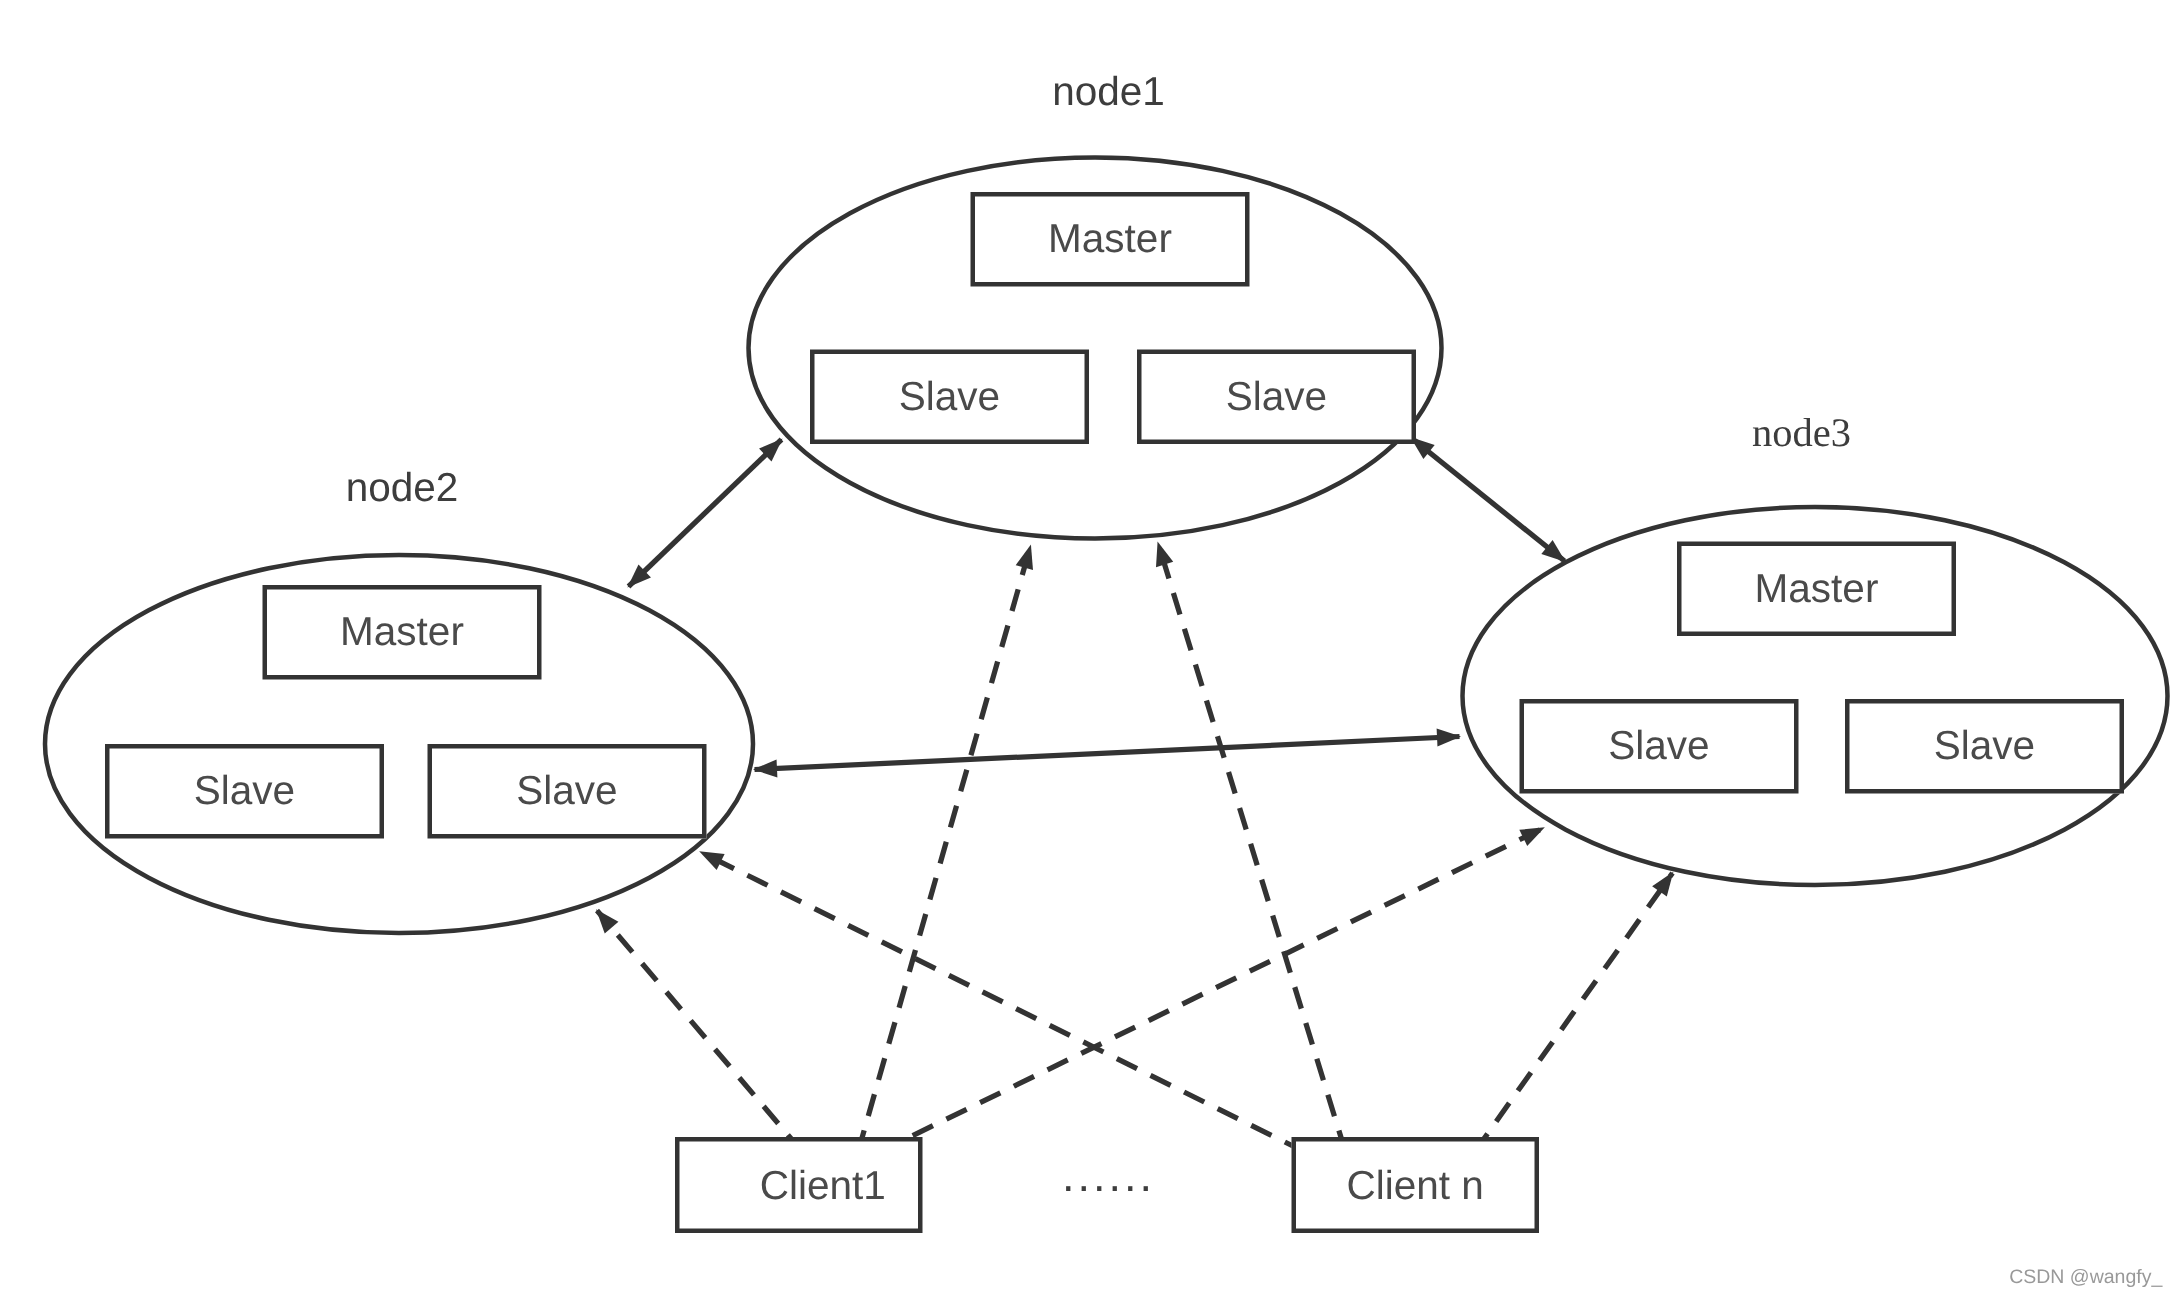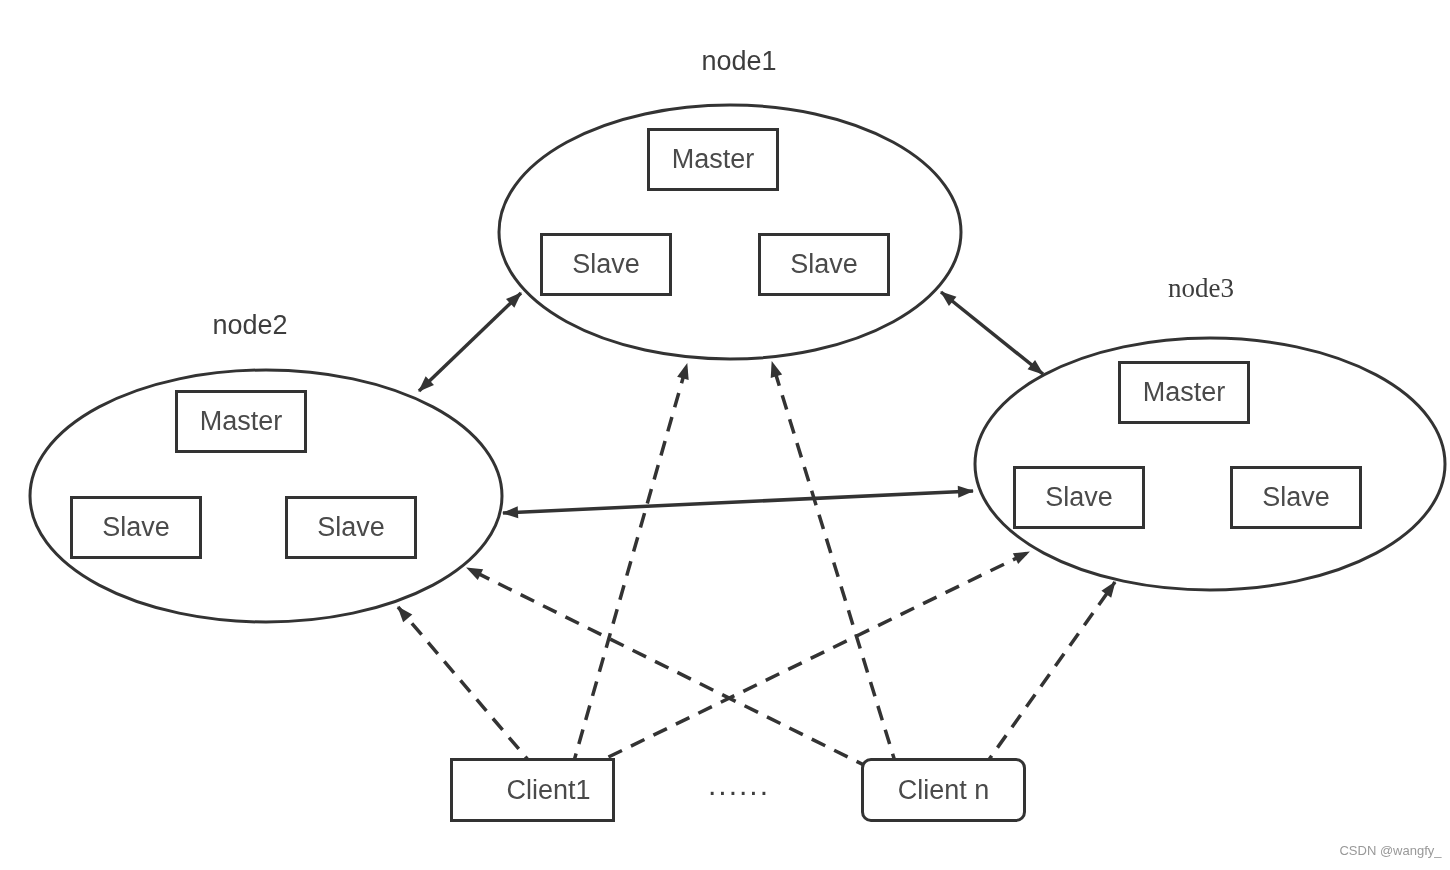--- a/index.html
+++ b/index.html
@@ -25,21 +25,21 @@
     box-sizing:border-box;
     background:#fff;
     border:3.5px solid #333;
     display:flex;
     align-items:center;
     justify-content:center;
     font-size:27px;
     color:#4a4a4a;
     z-index:3;
   }
-  .inner-box{width:132px;height:63px;}
+  .inner-box{width:186px;height:63px;}
   .client-box{width:165px;height:64px;}
   .dots{
     position:absolute;
     width:110px;
     text-align:center;
     font-size:30px;
     letter-spacing:2px;
     color:#3d3d3d;
     z-index:3;
   }
@@ -82,35 +82,35 @@
 
     <line x1="515" y1="768" x2="378" y2="607" stroke="#333" stroke-width="3.5" stroke-dasharray="15 10" marker-end="url(#arr)"></line>
     <line x1="552" y1="768" x2="667" y2="364" stroke="#333" stroke-width="3.5" stroke-dasharray="15 10" marker-end="url(#arr)"></line>
     <line x1="566" y1="768" x2="1009" y2="552" stroke="#333" stroke-width="3.5" stroke-dasharray="15 10" marker-end="url(#arr)"></line>
     <line x1="850" y1="768" x2="447" y2="568" stroke="#333" stroke-width="3.5" stroke-dasharray="15 10" marker-end="url(#arr)"></line>
     <line x1="877" y1="768" x2="752" y2="362" stroke="#333" stroke-width="3.5" stroke-dasharray="15 10" marker-end="url(#arr)"></line>
     <line x1="963" y1="768" x2="1095" y2="582" stroke="#333" stroke-width="3.5" stroke-dasharray="15 10" marker-end="url(#arr)"></line>
   </svg>
 
   <div class="node-label" style="left:649px;top:46px;">node1</div>
-  <div class="node-label" style="left:160px;top:310px;">node2</div>
+  <div class="node-label" style="left:178px;top:310px;">node2</div>
   <div class="node-label" style="left:1111px;top:273px;font-family:Liberation Serif, serif;">node3</div>
 
   <div class="box inner-box" style="left:627px;top:128px;">Master</div>
   <div class="box inner-box" style="left:520px;top:233px;">Slave</div>
   <div class="box inner-box" style="left:738px;top:233px;">Slave</div>
 
   <div class="box inner-box" style="left:155px;top:390px;">Master</div>
   <div class="box inner-box" style="left:50px;top:496px;">Slave</div>
   <div class="box inner-box" style="left:265px;top:496px;">Slave</div>
 
   <div class="box inner-box" style="left:1098px;top:361px;">Master</div>
   <div class="box inner-box" style="left:993px;top:466px;">Slave</div>
   <div class="box inner-box" style="left:1210px;top:466px;">Slave</div>
 
   <div class="box client-box" style="left:430px;top:758px;padding-left:32px;">Client1</div>
-  <div class="box client-box" style="left:841px;top:758px;border-radius:10px;">Client n</div>
+  <div class="box client-box" style="left:841px;top:758px;">Client n</div>
 
   <div class="dots" style="left:664px;top:768px;">......</div>
 
   <div class="credit" style="left:1298px;top:843px;">CSDN @wangfy_</div>
 
 </div>
 
 </body></html>

